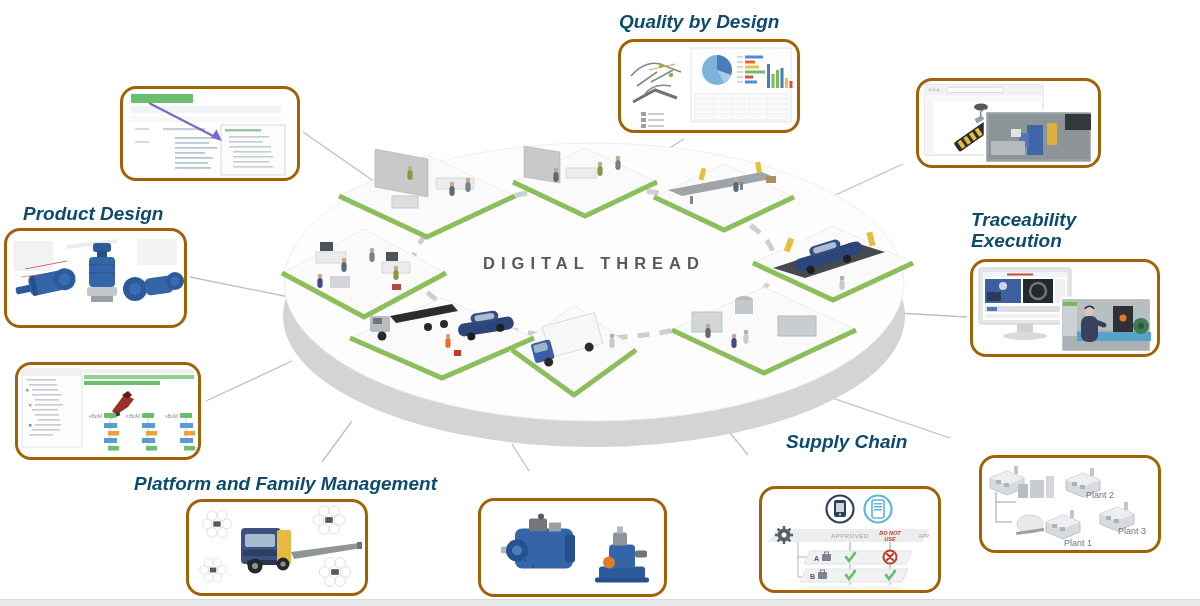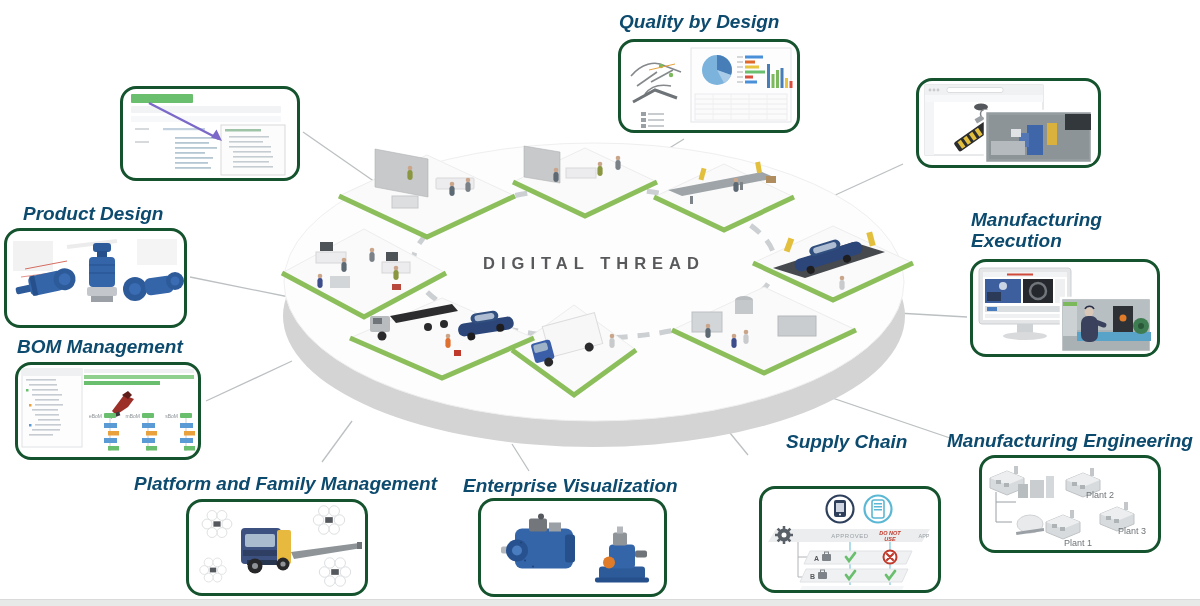--- a/index.html
+++ b/index.html
@@ -1,20 +1,20 @@
 <!DOCTYPE html>
 <html><head>
 <meta charset="utf-8">
 <style>
   html,body{margin:0;padding:0;background:#ffffff;}
   .canvas{position:relative;width:1200px;height:606px;background:#ffffff;overflow:hidden;
           font-family:"Liberation Sans",sans-serif;}
   #diagram{position:absolute;left:0;top:0;z-index:1;}
   .node-title{position:absolute;z-index:3;color:#0c4a6e;font-weight:bold;font-size:19px;line-height:1.08;font-style:italic;}
-  .card{position:absolute;z-index:2;border:3px solid #14532d;border-radius:16px;background:#ffffff;
+  .card{position:absolute;z-index:2;border:3px solid #a16207;border-radius:16px;background:#ffffff;
         box-sizing:border-box;overflow:hidden;}
   .card svg{display:block;width:100%;height:100%;}
   .bottom-strip{position:absolute;left:0;bottom:0;width:100%;height:6px;background:#e7e8e8;
         border-top:1px solid #d9dada;z-index:4;}
   svg text{font-family:"Liberation Sans",sans-serif;}
 </style>
 </head>
 <body>
 
 <div class="canvas">
@@ -166,26 +166,23 @@
       <use href="#psn" transform="translate(344,268)" fill="#5d6a74"></use>
       <use href="#psn" transform="translate(372,258)" fill="#7a8288"></use>
       <use href="#psn" transform="translate(396,276)" fill="#8a9640"></use>
       <use href="#psn" transform="translate(320,284)" fill="#3d4c8a"></use>
       <rect x="392" y="284" width="9" height="6" fill="#b8473c"></rect>
     </g>
   </svg>
 
   <div class="node-title" style="left:619px;top:12px;">Quality by Design</div>
   <div class="node-title" style="left:23px;top:204px;text-align:right;">Product Design</div>
-  <div class="node-title" style="left:17px;top:337px;">BOM Management</div>
   <div class="node-title" style="left:134px;top:474px;">Platform and Family Management</div>
-  <div class="node-title" style="left:463px;top:476px;">Enterprise Visualization</div>
   <div class="node-title" style="left:786px;top:432px;">Supply Chain</div>
-  <div class="node-title" style="left:971px;top:210px;width:160px;">Manufacturing Execution</div>
-  <div class="node-title" style="left:947px;top:431px;">Manufacturing Engineering</div>
+  <div class="node-title" style="left:971px;top:210px;width:160px;">Traceability Execution</div>
 
   <div class="card" style="left:120px;top:86px;width:180px;height:95px;">
     <svg viewBox="0 0 174 89">
       <rect x="8" y="5" width="62" height="9" rx="1" fill="#6abf6e"></rect>
       <rect x="8" y="17" width="150" height="7" rx="1" fill="#f1f3f5"></rect>
       <rect x="8" y="27" width="150" height="6" fill="#f7f8f9"></rect>
       <rect x="12" y="39" width="14" height="2" fill="#d7dadc"></rect>
         <rect x="40" y="39" width="42" height="2.2" fill="#c3d2de"></rect>
       <rect x="12" y="52" width="14" height="2" fill="#d7dadc"></rect>
       <g fill="#b6c7d4">

